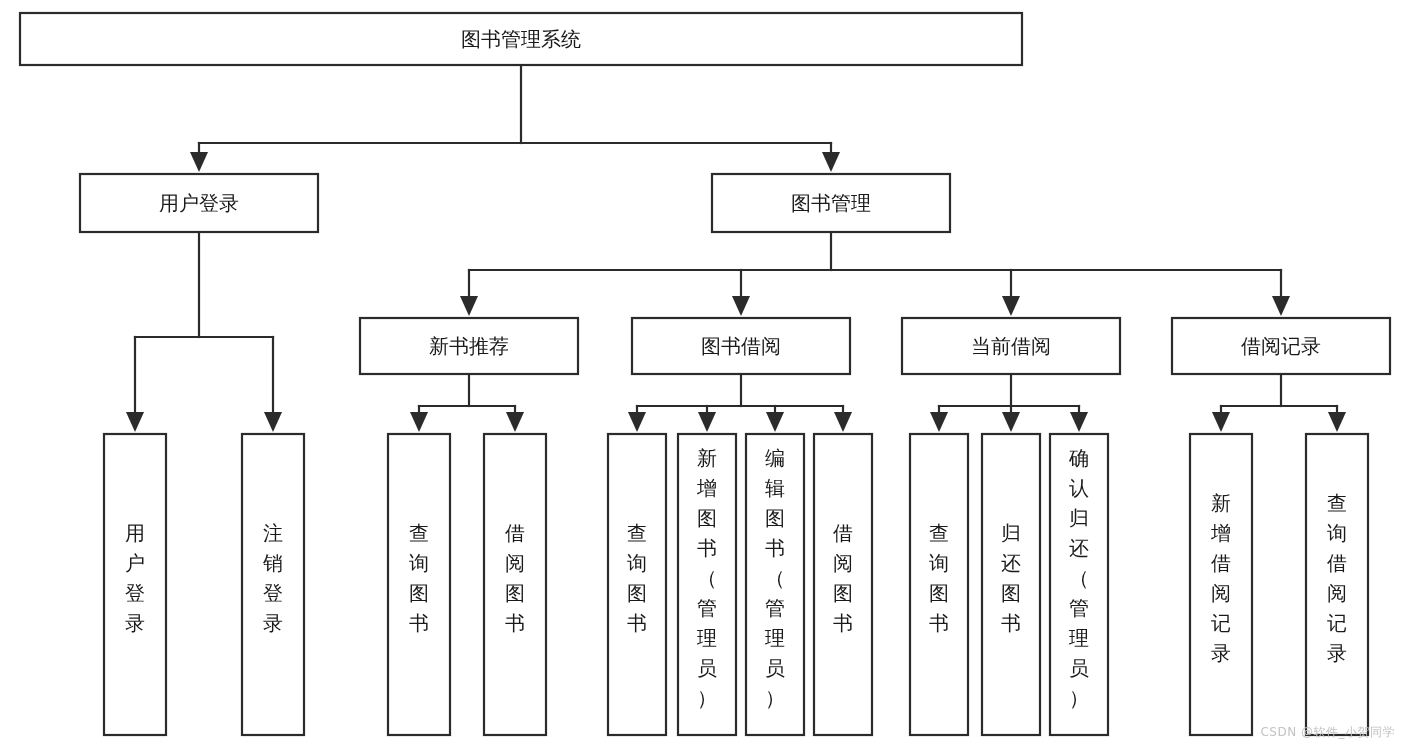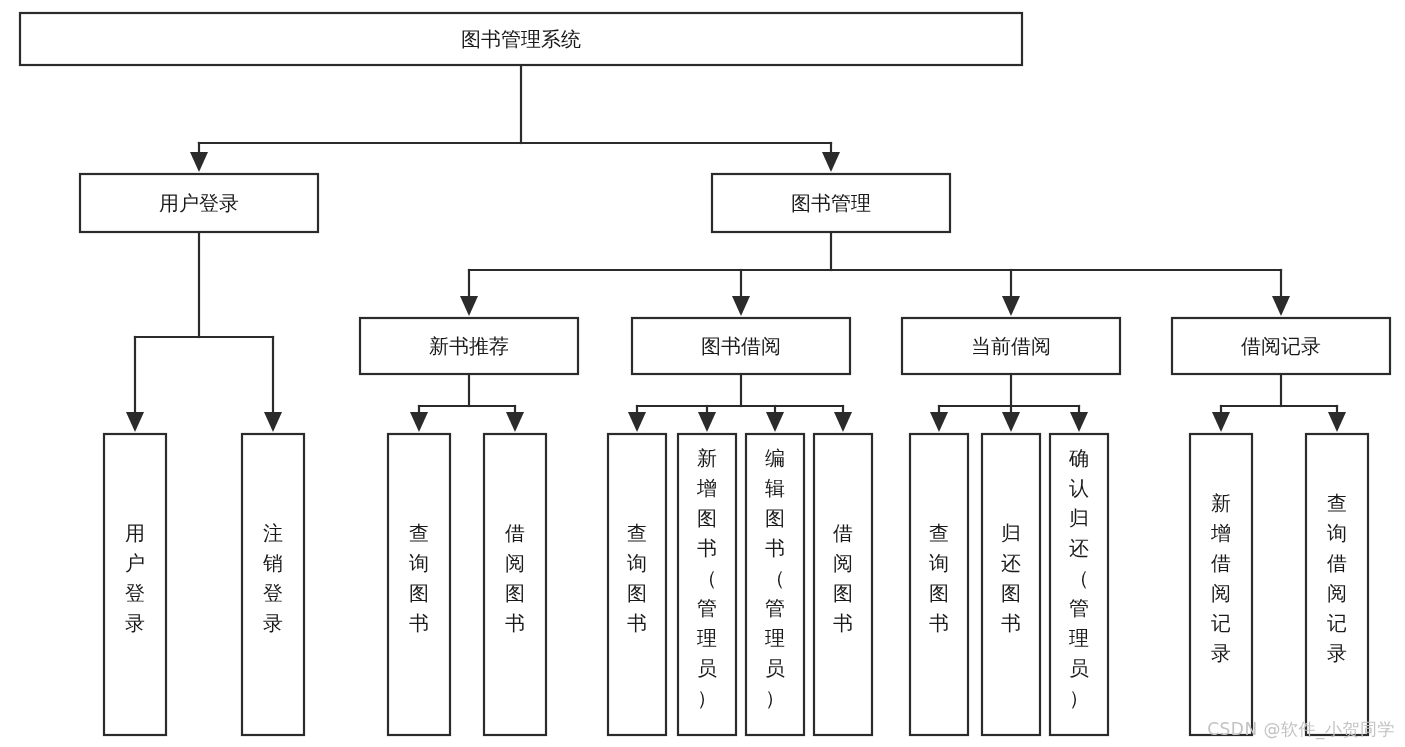--- a/index.html
+++ b/index.html
@@ -45,21 +45,21 @@
   }
   .arrow-head {
     fill: #2b2b2b;
     stroke: none;
   }
   .watermark {
     position: absolute;
     right: 10px;
     bottom: 6px;
     color: #c3c3c3;
-    font-size: 17px;
+    font-size: 12px;
     font-family: "DejaVu Sans", "Liberation Sans", sans-serif;
     letter-spacing: 0.5px;
     white-space: nowrap;
     pointer-events: none;
   }
 </style>
 </head>
 <body>
 
 <svg id="diagram" viewBox="0 0 1405 747">

